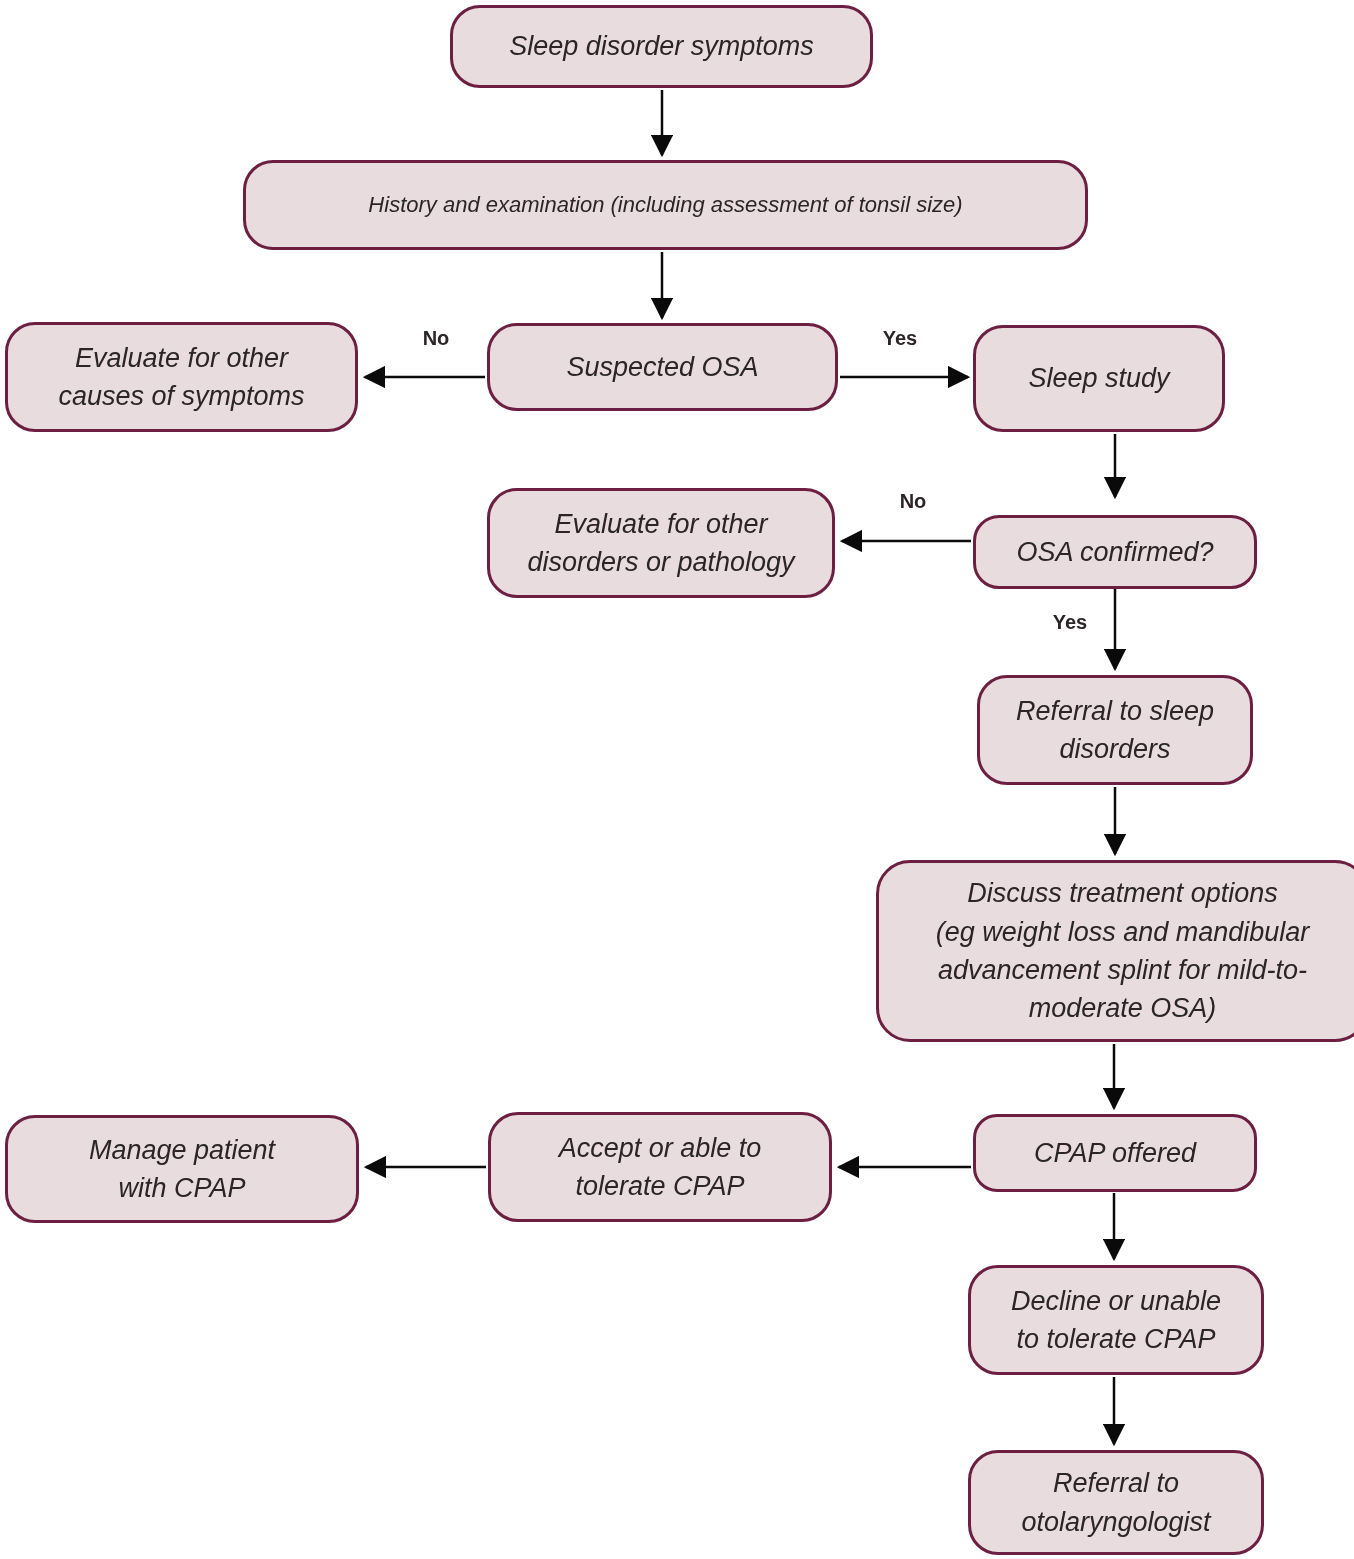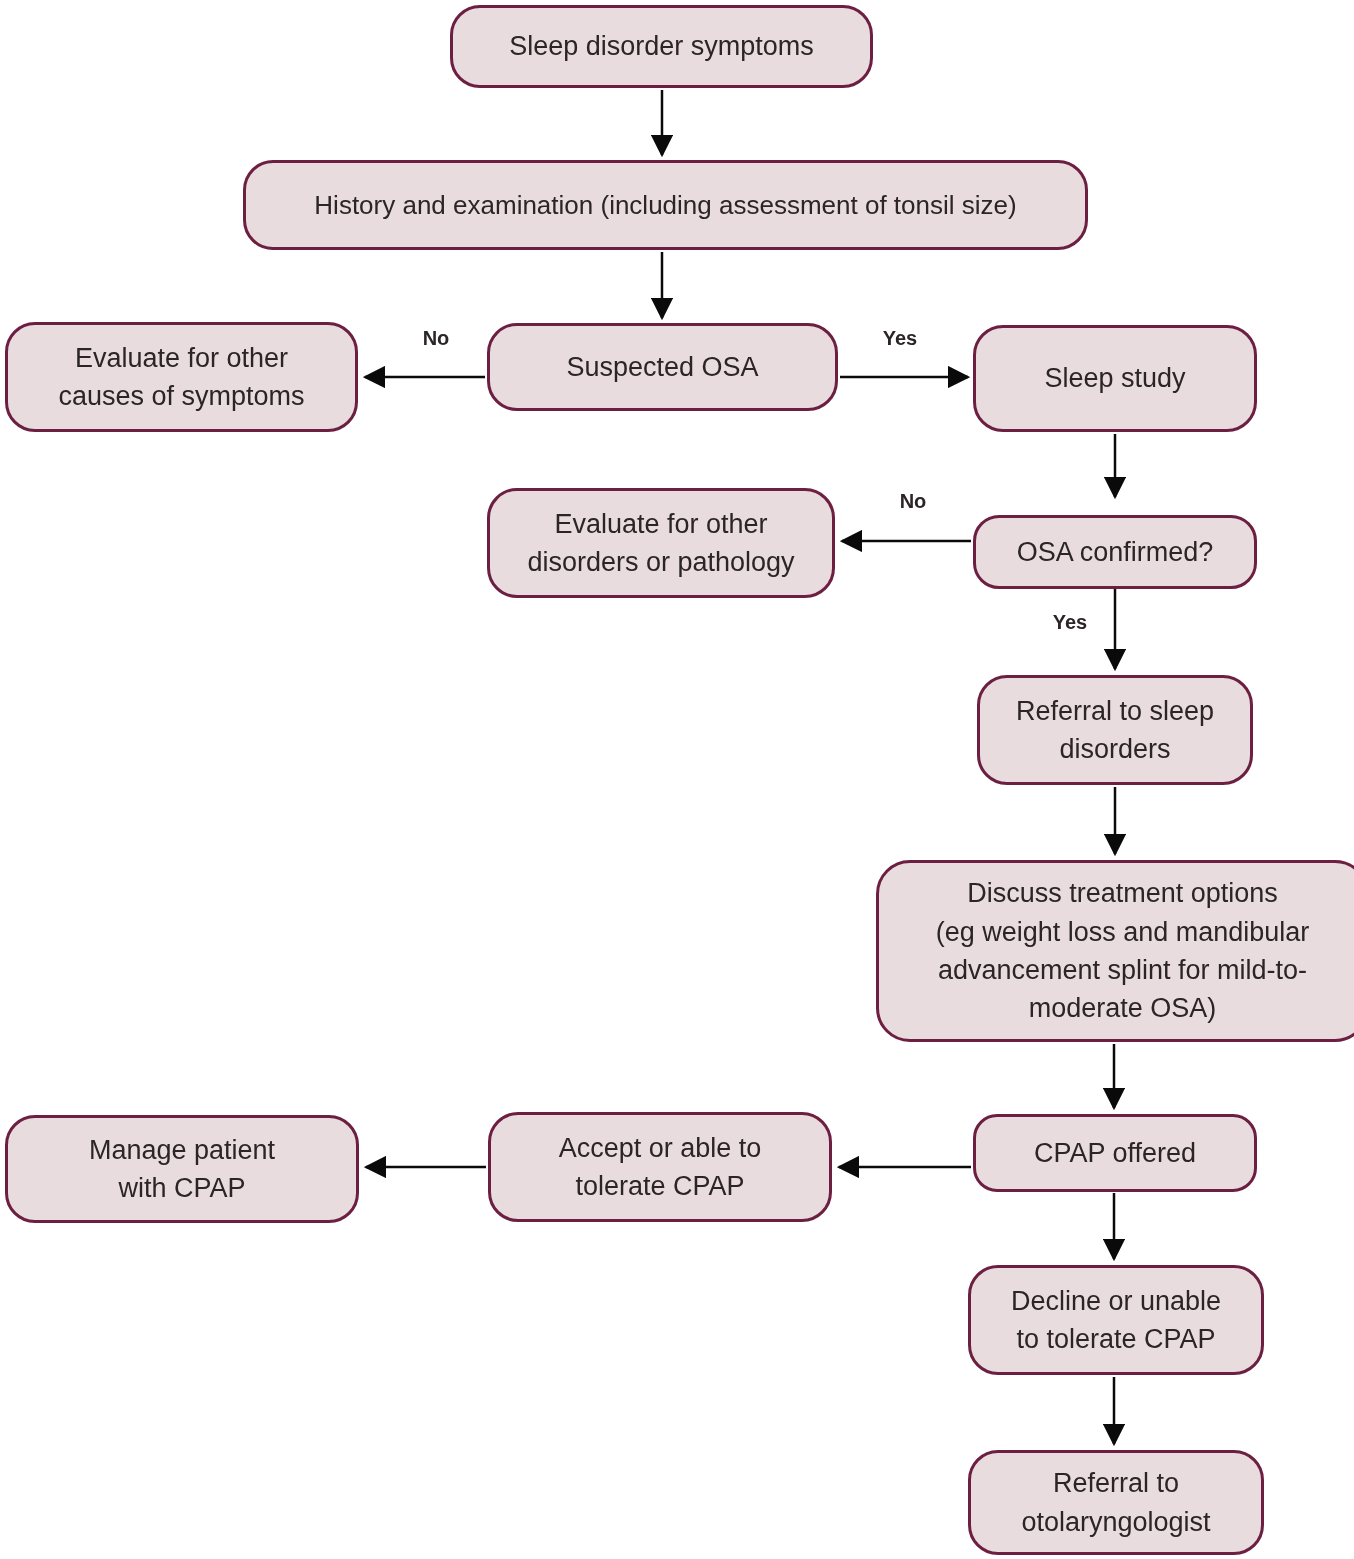--- a/index.html
+++ b/index.html
@@ -24,23 +24,24 @@
     border:3.5px solid var(--box-border);
     border-radius:30px;
     display:flex;
     align-items:center;
     justify-content:center;
     text-align:center;
     color:var(--text);
     font-size:27px;
     line-height:1.42;
     padding:0 14px;
+    font-style:italic;
   }
   .node .label{white-space:pre-line;}
-  .node.small-font{font-size:26px;}
+  .node.small-font{font-size:22px;}
   .edge-label{
     position:absolute;
     transform:translateX(-50%);
     color:var(--text);
     font-size:20px;
     line-height:1.2;
     white-space:nowrap;
     font-weight:bold;
   }
   #arrows{
@@ -90,21 +91,21 @@
 
   <div class="node" style="left:5px;top:322px;width:353px;height:110px;">
     <span class="label">Evaluate for other
 causes of symptoms</span>
   </div>
 
   <div class="node" style="left:487px;top:323px;width:351px;height:88px;">
     <span class="label">Suspected OSA</span>
   </div>
 
-  <div class="node" style="left:973px;top:325px;width:284px;height:107px;">
+  <div class="node" style="left:973px;top:325px;width:252px;height:107px;">
     <span class="label">Sleep study</span>
   </div>
 
   <div class="node" style="left:487px;top:488px;width:348px;height:110px;">
     <span class="label">Evaluate for other
 disorders or pathology</span>
   </div>
 
   <div class="node" style="left:973px;top:515px;width:284px;height:74px;border-radius:26px;">
     <span class="label">OSA confirmed?</span>

